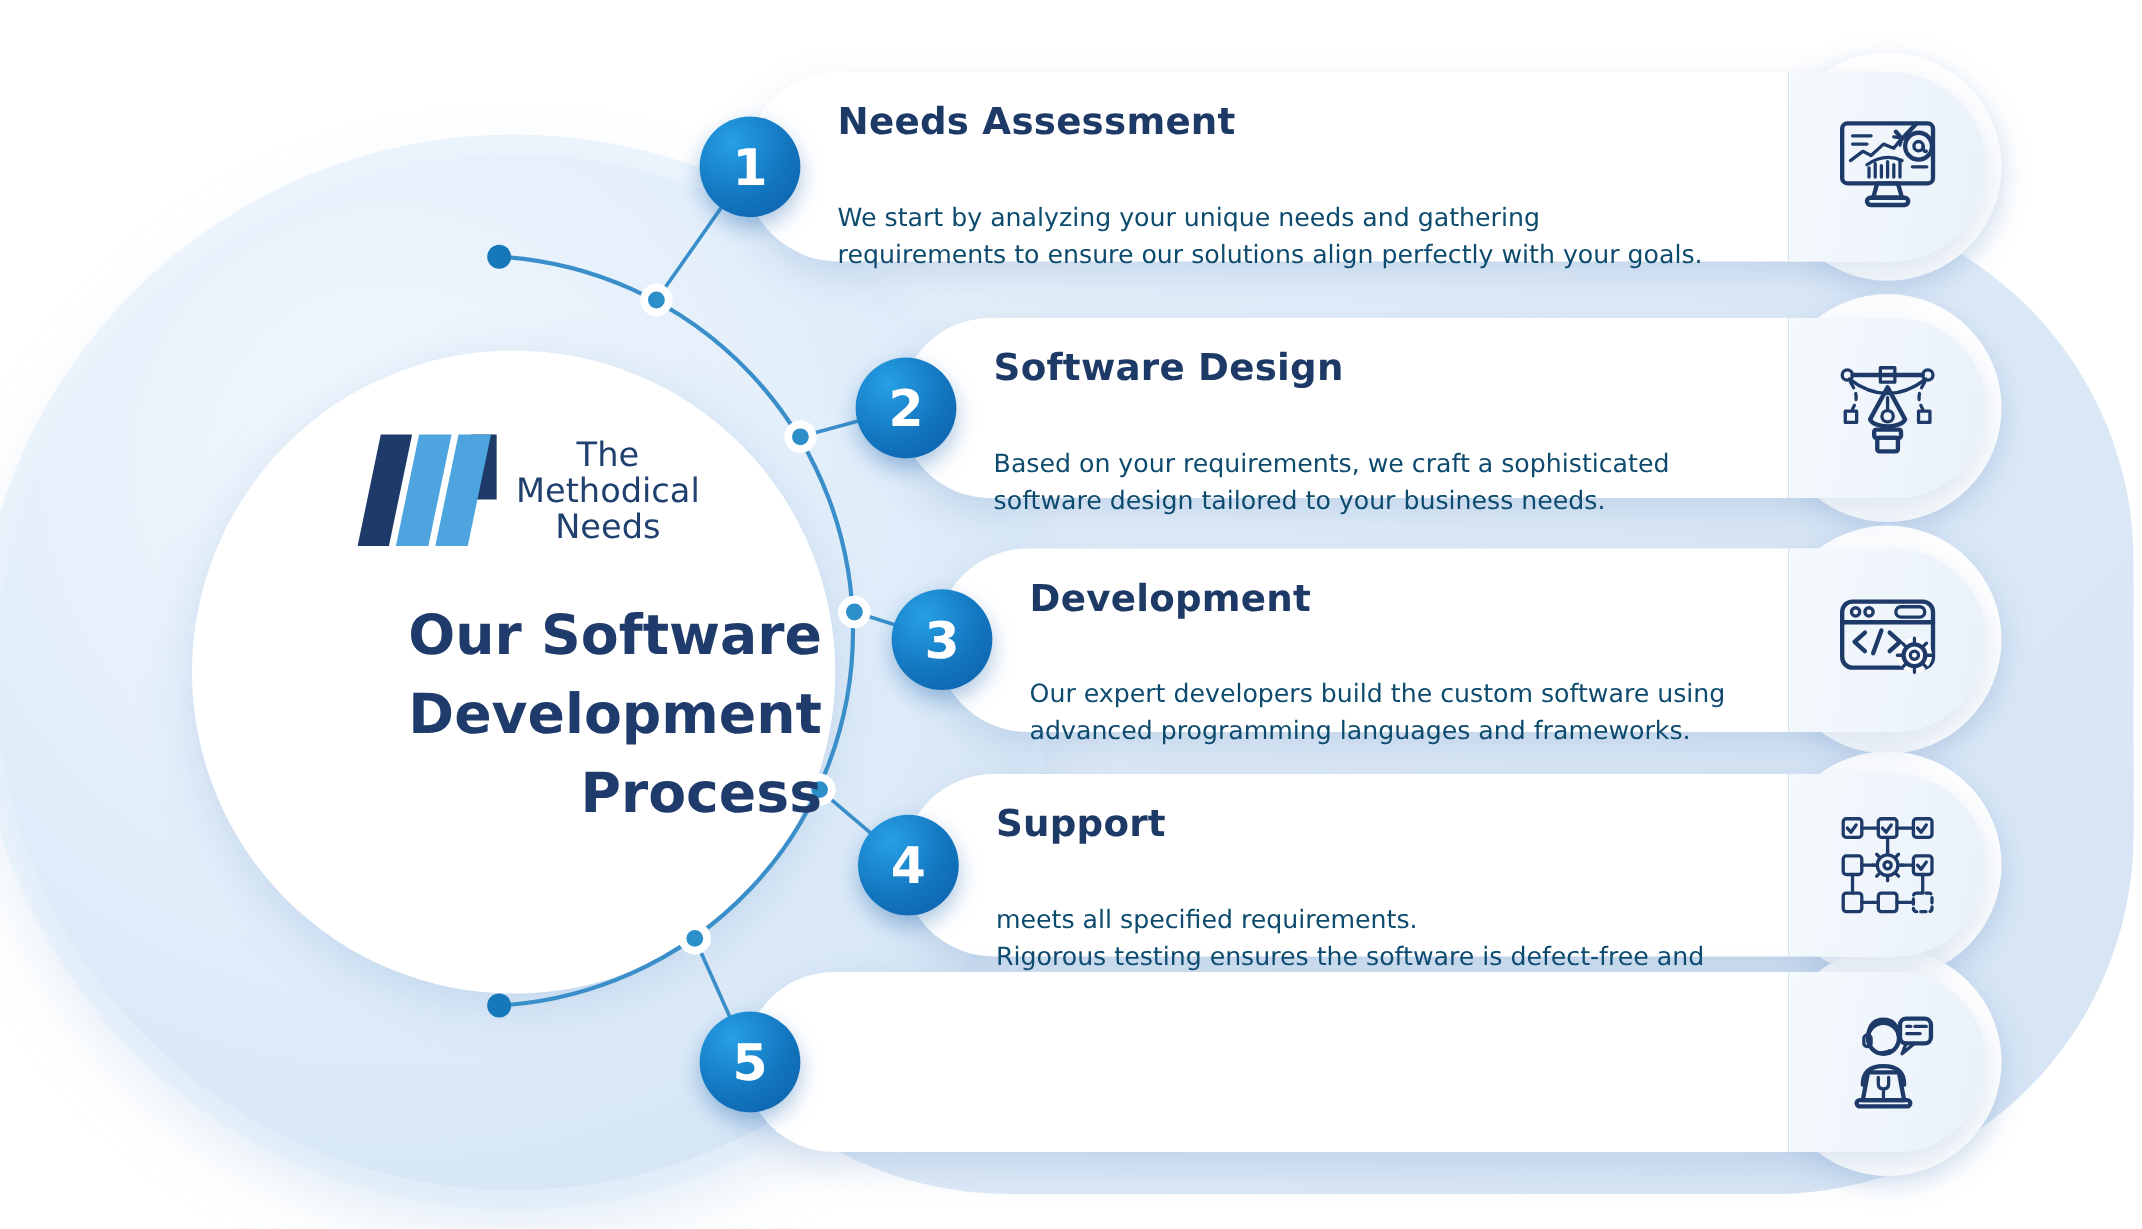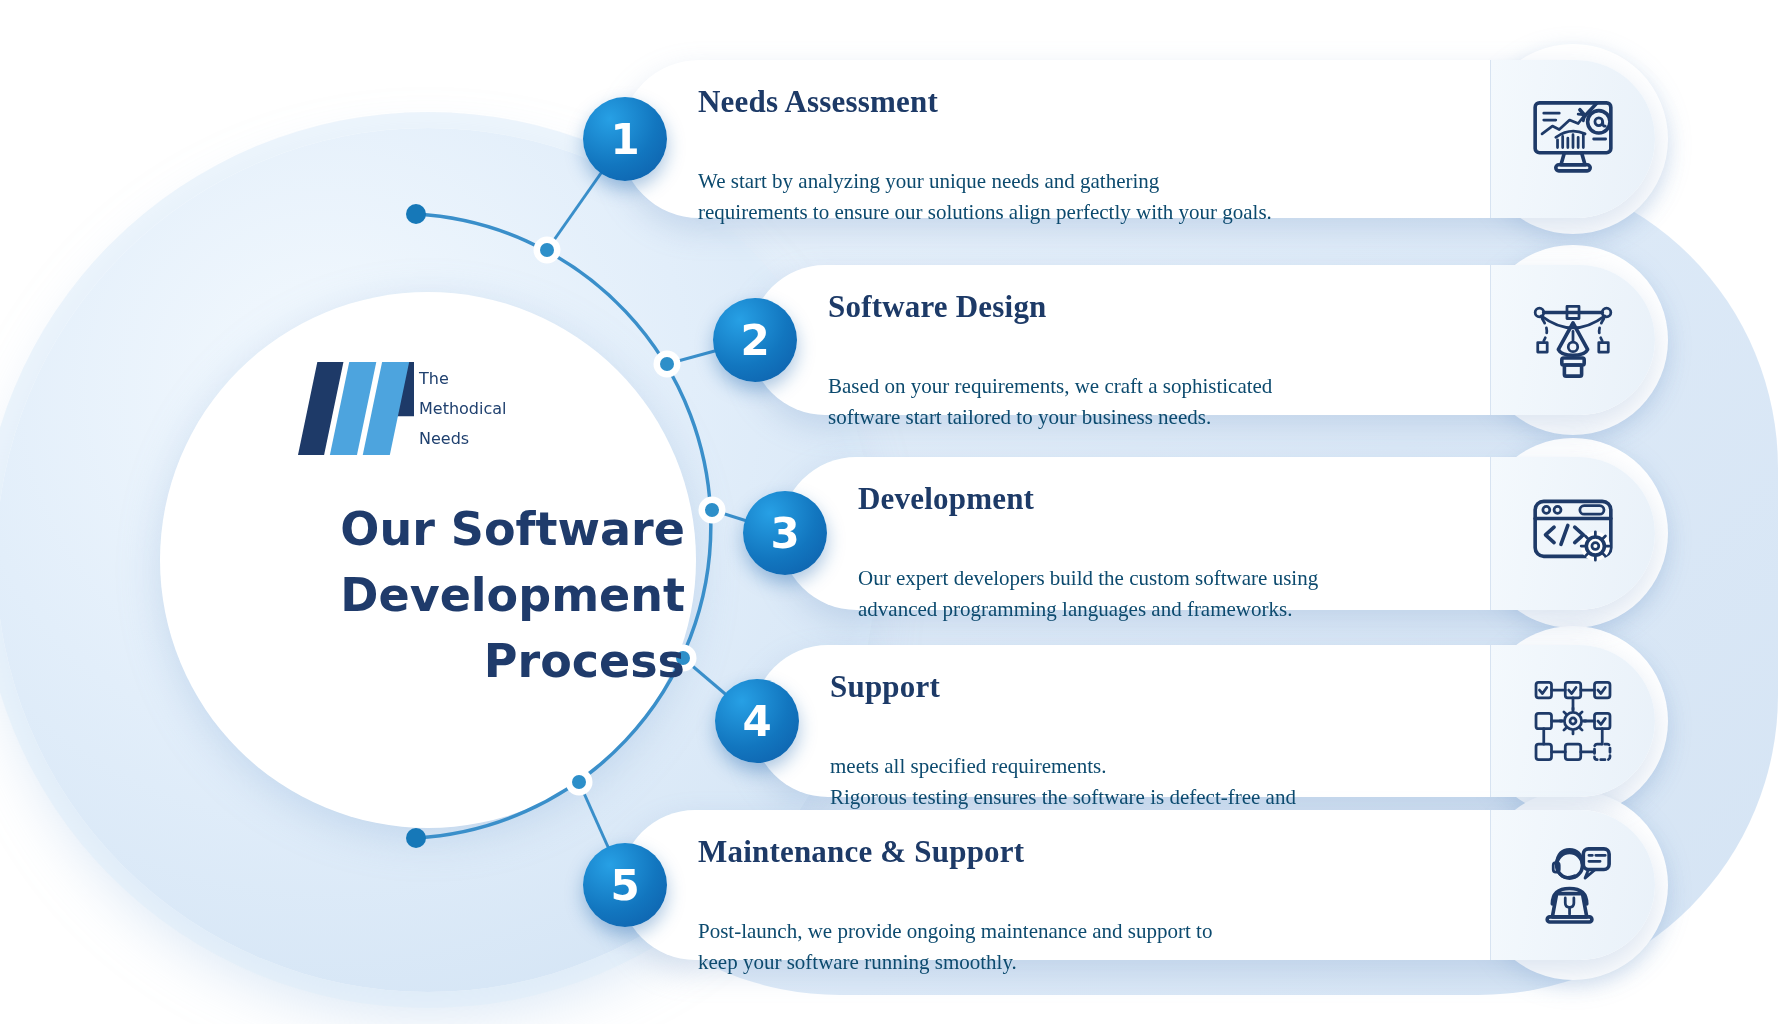--- a/index.html
+++ b/index.html
@@ -18,39 +18,39 @@
 
   .icon-circle{position:absolute;width:190px;height:190px;border-radius:50%;background:#ffffff;
     z-index:4;box-shadow:0 6px 22px rgba(140,175,215,.35);}
 
   
   #connector-svg{position:absolute;left:0;top:0;z-index:4;}
 
   
   .card{position:absolute;background:#ffffff;border-radius:80px;z-index:5;
     box-shadow:0 12px 30px rgba(125,158,200,.28);}
-  .card-body{position:absolute;left:78px;top:0;right:170px;font-family:Liberation Serif, serif;}
+  .card-body{position:absolute;left:78px;top:0;right:170px;}
   .step-title{margin:24px 0 6px 0;font-size:31px;font-weight:bold;color:#1d3a67;letter-spacing:.2px;}
   .step-desc{font-size:21px;line-height:31px;color:#0c4a6e;white-space:nowrap;margin-top:46px;}
   .icon-section{position:absolute;top:0;bottom:0;right:0;width:164px;border-radius:0 80px 80px 0;
     background:linear-gradient(100deg,#f4f9fd 0%,#e9f1f9 100%);
     border-left:1.5px solid #d7e3f1;display:flex;align-items:center;justify-content:center;}
   .icon-section svg{width:86px;height:86px;}
 
   
   .badge{position:absolute;width:84px;height:84px;border-radius:50%;z-index:6;
     background:radial-gradient(circle at 32% 26%,#27a0e5 0%,#1276bf 55%,#0d5ca8 100%);
     box-shadow:0 8px 18px rgba(13,92,168,.35);
     display:flex;align-items:center;justify-content:center;
     color:#ffffff;font-size:42px;font-weight:600;}
 
   
   .logo-wrap{position:absolute;left:298px;top:360px;z-index:5;display:flex;align-items:center;}
   .logo-mark{width:116px;height:97px;}
-  .logo-text{margin-left:5px;font-size:16px;line-height:30px;color:#20416f;}
+  .logo-text{margin-left:16px;font-size:28px;line-height:30px;color:#20416f;text-align:center;}
   .center-title{position:absolute;left:165px;top:496px;width:520px;z-index:5;
     text-align:right;font-size:46px;line-height:66px;font-weight:600;color:#1f3b6b;}
 
   .icon-stroke{fill:none;stroke:#1e3a68;stroke-width:4.2;stroke-linecap:round;stroke-linejoin:round;}
   .icon-stroke-thin{fill:none;stroke:#1e3a68;stroke-width:3.2;stroke-linecap:round;stroke-linejoin:round;}
   .icon-fillnavy{fill:#1e3a68;stroke:none;}
 </style>
 </head>
 <body>
 
@@ -134,21 +134,21 @@
         <rect x="30" y="80" width="40" height="7" rx="3.5" class="icon-stroke"></rect>
       </svg>
     </div>
   </div>
 
   <div class="card" style="left:750px;top:265px;width:905px;height:150px">
     <div class="card-body">
       <h2 class="step-title">Software Design</h2>
       <div class="step-desc">
         <div>Based on your requirements, we craft a sophisticated</div>
-        <div>software start tailored to your business needs.</div>
+        <div>software design tailored to your business needs.</div>
       </div>
     </div>
     <div class="icon-section">
       <svg viewBox="0 0 100 100">
         <path d="M16,18 H84" class="icon-stroke"></path>
         <circle cx="11" cy="18" r="5" class="icon-stroke-thin"></circle>
         <circle cx="89" cy="18" r="5" class="icon-stroke-thin"></circle>
         <rect x="43" y="11" width="14" height="14" class="icon-stroke-thin" fill="#ffffff"></rect>
         <path d="M13,22 Q50,50 87,22" class="icon-stroke-thin"></path>
         <path d="M14,25 C21,36 21,42 16,51" class="icon-stroke-thin" stroke-dasharray="6,6"></path>
@@ -217,27 +217,20 @@
         <path d="M50,23 V37 M16,59 V77 M84,59 V77" class="icon-stroke-thin"></path>
         <rect x="7" y="77" width="18" height="18" rx="3" class="icon-stroke-thin"></rect>
         <rect x="41" y="77" width="18" height="18" rx="3" class="icon-stroke-thin"></rect>
         <rect x="75" y="77" width="18" height="18" rx="3" class="icon-stroke-thin" stroke-dasharray="5,4"></rect>
         <path d="M25,86 H41 M59,86 H75" class="icon-stroke-thin"></path>
       </svg>
     </div>
   </div>
 
   <div class="card" style="left:620px;top:810px;width:1035px;height:150px">
-    <div class="card-body">
-      <h2 class="step-title">Maintenance &amp; Support</h2>
-      <div class="step-desc">
-        <div>Post-launch, we provide ongoing maintenance and support to</div>
-        <div>keep your software running smoothly.</div>
-      </div>
-    </div>
     <div class="icon-section">
       <svg viewBox="0 0 100 100">
         <circle cx="46" cy="27" r="15" class="icon-stroke"></circle>
         <path d="M31,25 Q33,9 46,9 Q59,9 61,25" class="icon-stroke"></path>
         <rect x="27" y="24" width="7" height="11" rx="3" class="icon-stroke-thin" fill="#ffffff"></rect>
         <path d="M33,35 Q38,44 50,40" class="icon-stroke-thin"></path>
         <circle cx="52" cy="40" r="2.5" class="icon-fillnavy"></circle>
         <rect x="62" y="8" width="30" height="24" rx="6" class="icon-stroke"></rect>
         <path d="M68,32 L64,42 L76,32" class="icon-stroke-thin"></path>
         <path d="M68.5,15.5 h4 m4,0 h11 M68.5,22.5 h13" class="icon-stroke-thin"></path>

